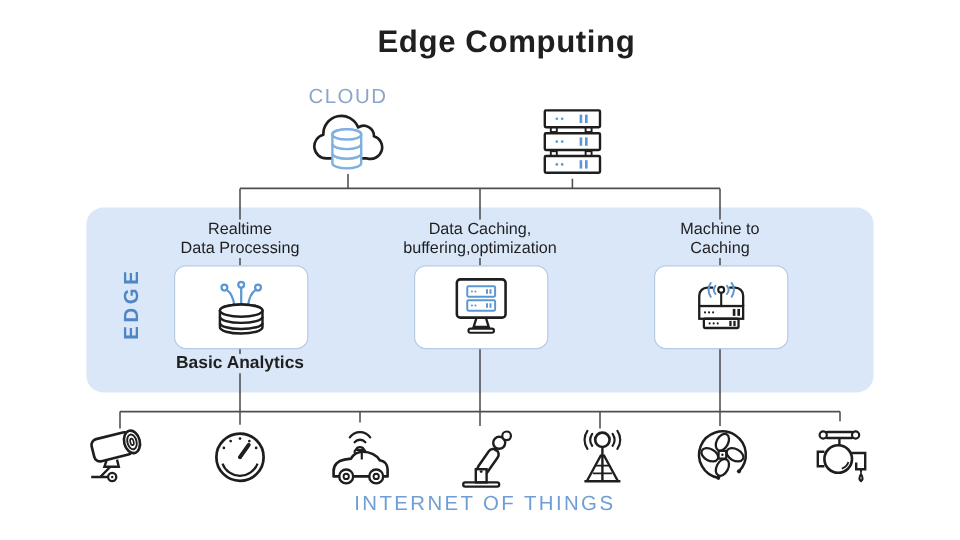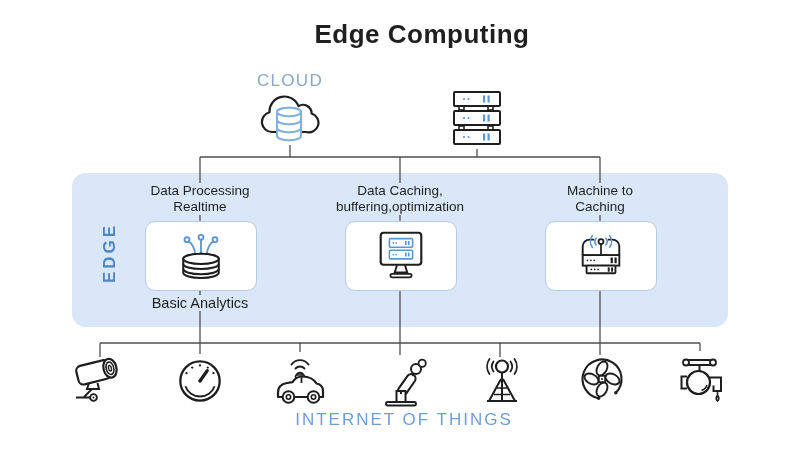--- a/index.html
+++ b/index.html
@@ -19,21 +19,21 @@
         background:#dae7f8;border-radius:14px;z-index:1;}
   .edge-label{position:absolute;left:72px;top:241px;width:80px;height:24px;text-align:center;
         transform:rotate(-90deg);font-size:17px;font-weight:bold;letter-spacing:3px;
         color:#4e86c5;z-index:3;}
   .node-label{position:absolute;top:183px;width:170px;text-align:center;font-size:13.5px;
         line-height:1.2;color:#1f1f1f;background:#dae7f8;z-index:3;}
   .node-box{position:absolute;top:221px;width:110px;height:68px;background:#fff;
         border:1px solid #b7cbe3;border-radius:10px;z-index:3;
         display:flex;align-items:center;justify-content:center;line-height:0;}
   .sub-label{position:absolute;top:295px;width:170px;text-align:center;font-size:14.5px;
-        color:#1f1f1f;background:#dae7f8;z-index:3;}
+        color:#1f1f1f;background:#dae7f8;z-index:3;font-weight:bold;}
   .iot-icon{position:absolute;top:352px;width:56px;z-index:3;line-height:0;}
   .iot-label{position:absolute;left:4px;top:410px;width:800px;text-align:center;
         font-size:17px;letter-spacing:2px;color:#6f9ed6;z-index:3;}
 </style>
 </head>
 <body>
 
 <div class="canvas">
 
   <div class="title">Edge Computing</div>
@@ -77,22 +77,22 @@
         <rect x="31" y="43.5" width="2.2" height="7"></rect>
           <rect x="35.5" y="43.5" width="2.2" height="7"></rect>
       </g>
     </svg>
   </div>
 
   <div class="band"></div>
   <div class="edge-label">EDGE</div>
 
   <div class="node-label" style="left:115px">
+    <div>Realtime</div>
     <div>Data Processing</div>
-    <div>Realtime</div>
   </div>
   <div class="node-box" style="left:145px">
     <svg width="56" height="54" viewBox="0 0 60 56">
       <g fill="none" stroke="#5b97d3" stroke-width="2" stroke-linecap="round">
         <path d="M30 27 V11"></path>
           <circle cx="30" cy="8" r="2.6"></circle>
         <path d="M24 27 C23 19 21 15 17 12.5"></path>
           <circle cx="15" cy="10.5" r="2.6"></circle>
         <path d="M36 27 C37 19 39 15 43 12.5"></path>
           <circle cx="45" cy="10.5" r="2.6"></circle>

